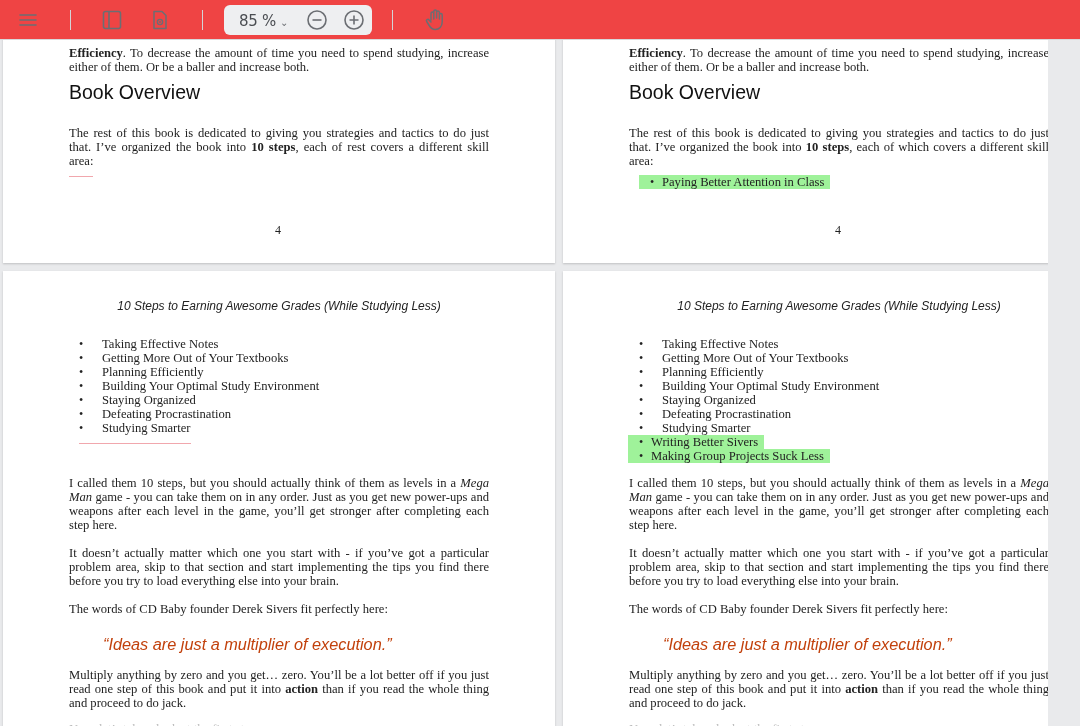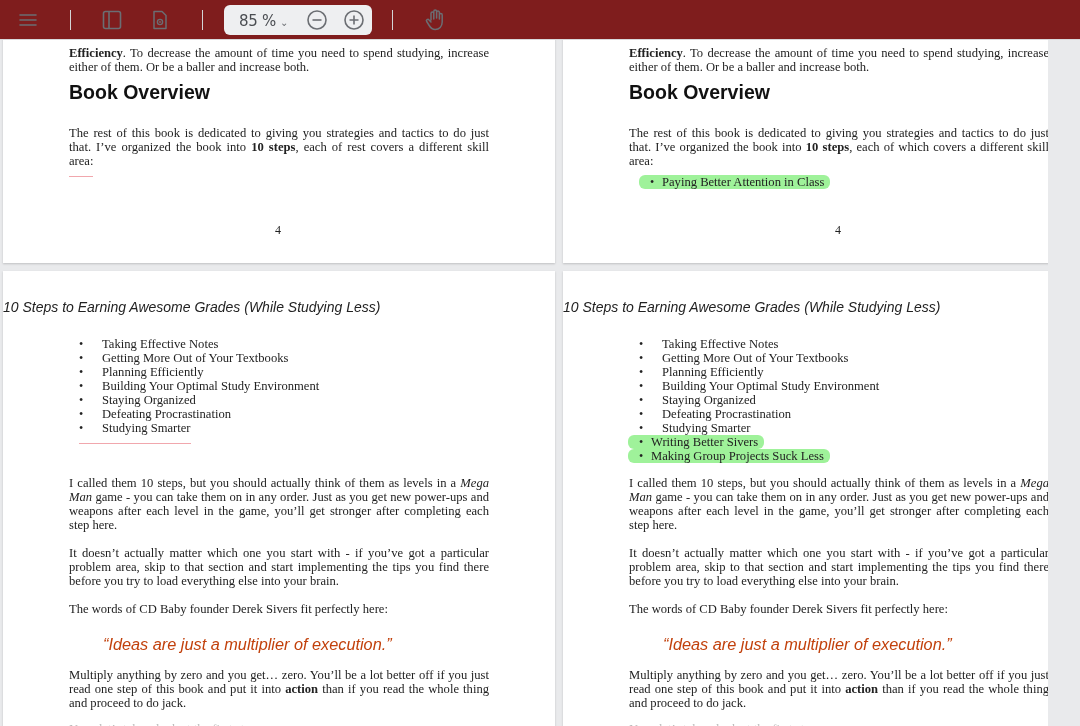--- a/index.html
+++ b/index.html
@@ -1,44 +1,44 @@
 <!DOCTYPE html>
 <html><head>
 <meta charset="utf-8">
 <style>
   * { box-sizing: border-box; margin: 0; padding: 0; }
   html, body { width: 1080px; height: 726px; overflow: hidden; background: #e9eaec; font-family: "Liberation Sans", sans-serif; }
   .toolbar {
     position: absolute; left: 0; top: 0; width: 1080px; height: 40px;
-    background: #7f1d1d; border-bottom: 1px solid #d8d9db; z-index: 10;
+    background: #ef4444; border-bottom: 1px solid #d8d9db; z-index: 10;
   }
   .tb-btn { position: absolute; top: 8px; width: 24px; height: 24px; display: flex; align-items: center; justify-content: center; cursor: pointer; }
   .tb-sep { position: absolute; top: 10px; width: 1px; height: 20px; background: #d3d4d6; }
   .zoom-group { position: absolute; left: 224px; top: 5px; width: 148px; height: 30px; background: #eeeff1; border-radius: 6px; }
   .zoom-val { position: absolute; left: 15px; top: 7px; font-size: 15px; color: #4a4d52; font-family: "DejaVu Sans", sans-serif; letter-spacing: -0.3px; cursor: pointer; }
   .zoom-val .chev { font-size: 10px; margin-left: 4px; color: #6b6e73; }
   svg { display: block; }
 
   .viewport { position: absolute; left: 0; top: 40px; width: 1048px; height: 686px; overflow: hidden; }
   .page { position: absolute; background: #fff; box-shadow: 0 1px 2px rgba(0,0,0,0.18); overflow: hidden; }
   .pg-top-l { left: 3px; top: -40px; width: 552px; height: 263px; }
   .pg-top-r { left: 563px; top: -40px; width: 517px; height: 263px; }
   .pg-bot-l { left: 3px; top: 231px; width: 552px; height: 500px; }
   .pg-bot-r { left: 563px; top: 231px; width: 517px; height: 500px; }
   .body-text {
     position: absolute; left: 66px; width: 420px; font-family: "Liberation Serif", serif;
     font-size: 12.6px; line-height: 14px; color: #222; text-align: justify;
   }
-  .heading { position: absolute; left: 66px; font-family: "Liberation Sans", sans-serif; font-weight: bold; font-size: 19.5px; color: #111; }
+  .heading { position: absolute; left: 66px; font-family: "Liberation Sans", sans-serif; font-weight: normal; font-size: 19.5px; color: #111; }
   .pagenum { position: absolute; font-family: "Liberation Serif", serif; font-size: 12px; color: #222; }
-  .running-head { position: absolute; left: 0; width: 552px; text-align: left; font-family: "Liberation Sans", sans-serif; font-style: italic; font-size: 14px; color: #222; }
+  .running-head { position: absolute; left: 0; width: 552px; text-align: center; font-family: "Liberation Sans", sans-serif; font-style: italic; font-size: 12px; color: #222; }
   .bullets { position: absolute; left: 76px; list-style: none; font-family: "Liberation Serif", serif; font-size: 12.6px; line-height: 14px; color: #222; }
   .bullets li { position: relative; padding-left: 23px; height: 14px; white-space: nowrap; }
   .bullets li::before { content: "•"; position: absolute; left: 0; top: 0; font-size: 12px; }
-  .bullets li.hl-row { display: table; background: #9ff29a; margin-left: -11px; padding-right: 6px; border-radius: 6px; }
+  .bullets li.hl-row { display: table; background: #9ff29a; margin-left: -11px; padding-right: 6px; }
   .bullets li.hl-row::before { left: 11px; }
   .squiggle { border-bottom: 1.5px solid #f1a7ad; padding-bottom: 8px; }
   .quote { position: absolute; left: 100px; font-family: "Liberation Sans", sans-serif; font-style: italic; font-size: 16.3px; color: #c2410c; }
   .faded { position: absolute; left: 66px; font-family: "Liberation Serif", serif; font-size: 12.6px; color: #bbb; }
   b { font-weight: bold; }
   i { font-style: italic; }
 </style>
 </head>
 <body>
 

